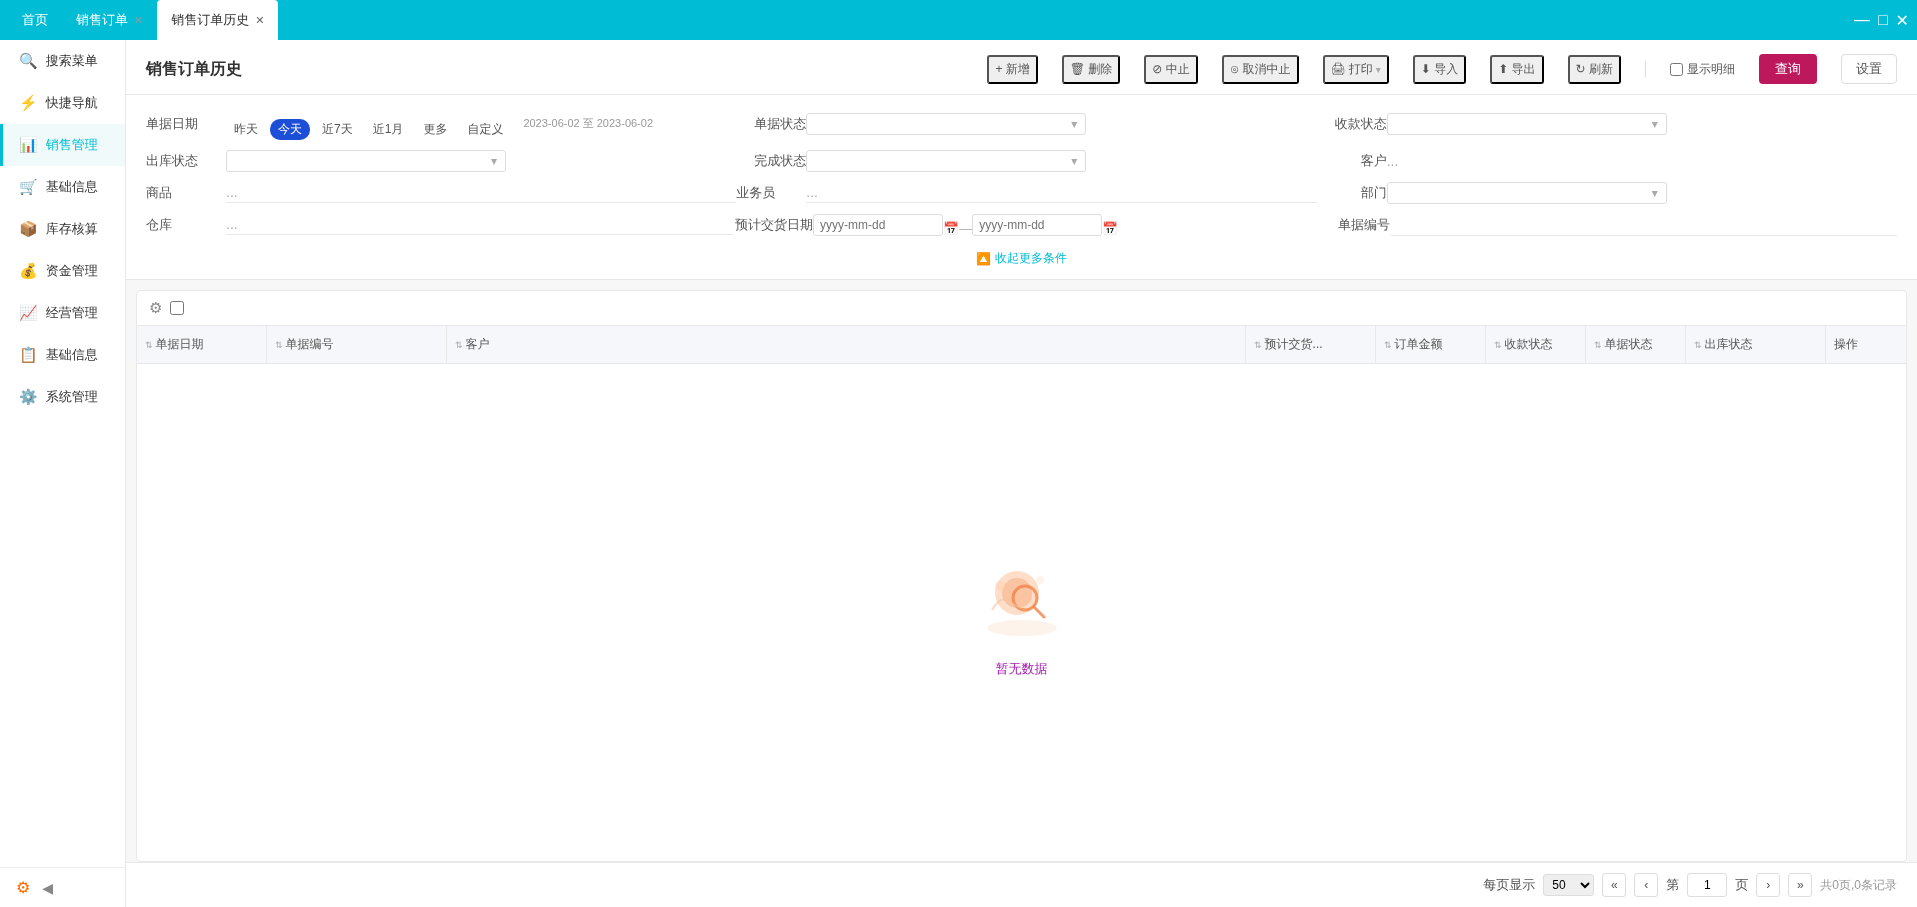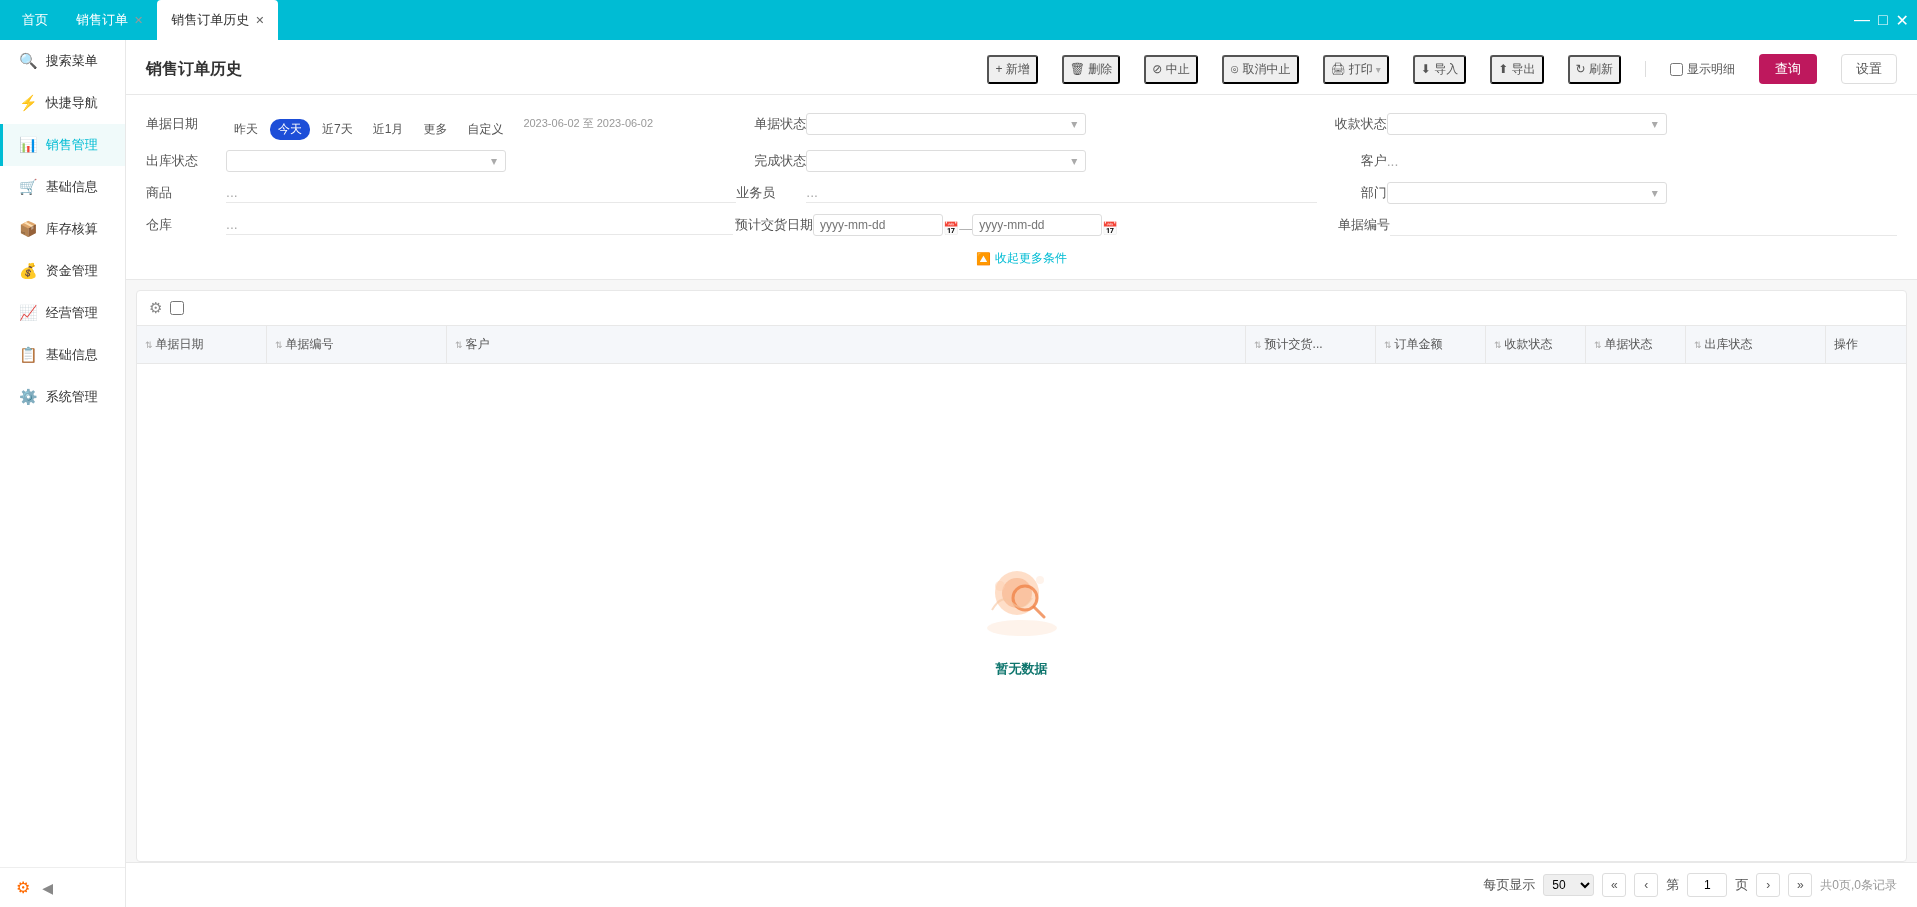--- a/index.html
+++ b/index.html
@@ -256,22 +256,21 @@
       justify-content: center;
       gap: 12px;
       padding: 40px;
     }
     .empty-icon {
       width: 100px;
       height: 100px;
     }
     .empty-text {
       font-size: 13px;
-      color: #0f766e;
-      font-weight: bold;
+      color: #a21caf;
     }
 
     
     .pagination {
       display: flex;
       align-items: center;
       justify-content: flex-end;
       padding: 10px 20px;
       gap: 8px;
       background: #fff;

